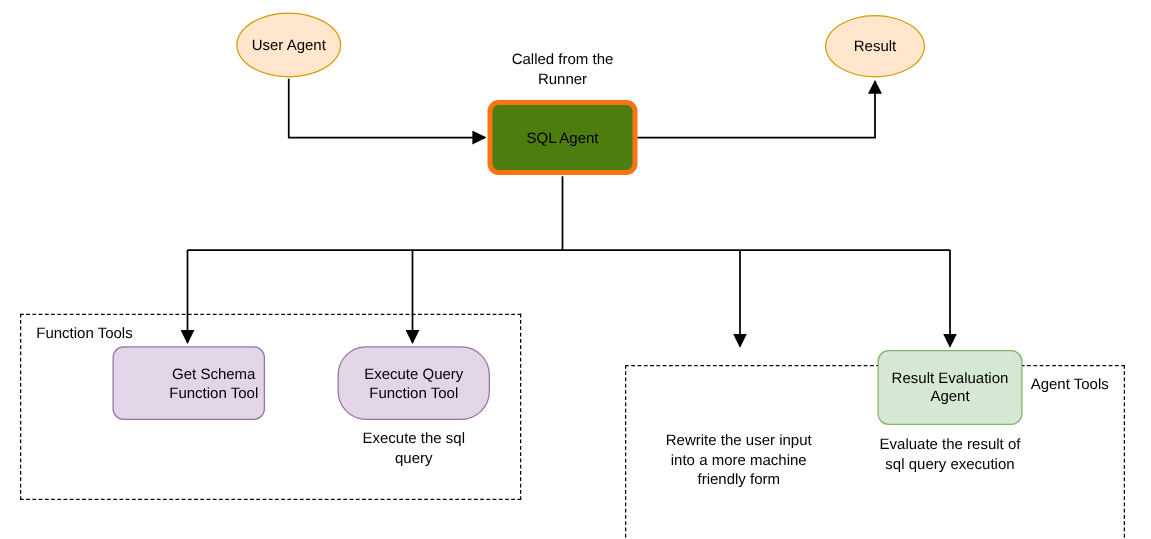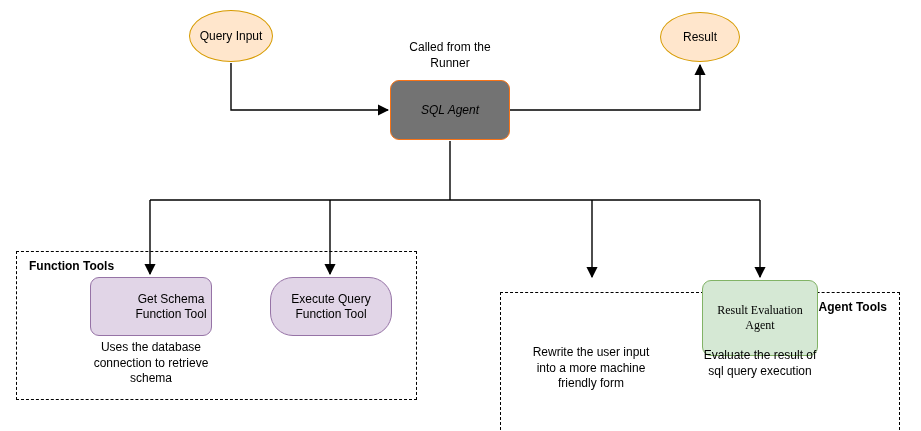--- a/index.html
+++ b/index.html
@@ -24,23 +24,22 @@
   }
   .ellipse {
     border: 1px solid #d79b00;
     background: #ffe6cc;
     border-radius: 50%;
   }
   .rounded {
     border-radius: 9px;
   }
   .sql-agent {
-    background: #737373;
-    border: 1px solid #f97316;
-    font-style: italic;
+    background: #4d7c0f;
+    border: 4px solid #f97316;
   }
   .tool-purple {
     background: #e1d5e7;
     border: 1px solid #9673a6;
   }
   .tool-green {
     background: #d5e8d4;
     border: 1px solid #82b366;
   }
   .node .inner {
@@ -50,21 +49,20 @@
   .free-label {
     position: absolute;
     text-align: center;
     line-height: 1.3;
   }
   .group-box {
     position: absolute;
     border: 1px dashed #000000;
     background: transparent;
     box-sizing: border-box;
-    font-weight: bold;
   }
   .group-label {
     position: absolute;
     top: 7px;
     white-space: nowrap;
   }
   .group-label.left { left: 12px; }
   .group-label.right { right: 12px; }
   #edges {
     position: absolute;
@@ -78,53 +76,53 @@
     stroke-width: 1.4;
     fill: none;
   }
 </style>
 </head>
 <body>
 
 <div id="canvas">
 
   <div class="node ellipse" style="left:189px; top:10px; width:84px; height:52px;">
-    <span>Query Input</span>
+    <span>User Agent</span>
   </div>
 
   <div class="node ellipse" style="left:660px; top:12px; width:80px; height:50px;">
     <span>Result</span>
   </div>
 
   <div class="free-label" style="left:400px; top:40px; width:100px;">Called from the Runner</div>
 
   <div class="node rounded sql-agent" style="left:390px; top:80px; width:120px; height:60px;">
     <span>SQL Agent</span>
   </div>
 
   <div class="group-box" style="left:16px; top:251px; width:401px; height:149px;">
     <div class="group-label left">Function Tools</div>
   </div>
 
   <div class="node rounded tool-purple" style="left:90px; top:277px; width:122px; height:59px;padding-left:40px;">
     <span class="inner">Get Schema Function Tool</span>
   </div>
-  <div class="free-label" style="left:92px; top:340px; width:118px;">Uses the database connection to retrieve schema</div>
 
   <div class="node rounded tool-purple" style="left:270px; top:277px; width:122px; height:59px;border-radius:23px;">
     <span class="inner">Execute Query Function Tool</span>
   </div>
+  <div class="free-label" style="left:283px; top:343px; width:96px;">Execute the sql query</div>
 
   <div class="group-box" style="left:500px; top:252px; width:400px; height:148px;margin-top:40px;">
     <div class="group-label right">Agent Tools</div>
   </div>
 
   <div class="free-label" style="left:526px; top:345px; width:130px;">Rewrite the user input into a more machine friendly form</div>
 
-  <div class="node rounded tool-green" style="left:702px; top:280px; width:116px; height:76px;font-family:Liberation Serif, serif;">
+  <div class="node rounded tool-green" style="left:702px; top:280px; width:116px; height:60px;">
     <span class="inner">Result Evaluation Agent</span>
   </div>
   <div class="free-label" style="left:695px; top:348px; width:130px;">Evaluate the result of sql query execution</div>
 
   <svg id="edges" viewBox="0 0 921 431" xmlns="http://www.w3.org/2000/svg">
     <defs>
       <marker id="arrow" viewBox="0 0 10 10" refX="9" refY="5" markerWidth="8" markerHeight="8" orient="auto-start-reverse">
         <path d="M0,0 L10,5 L0,10 z" style="fill:#000000; stroke:none;"></path>
       </marker>
     </defs>

